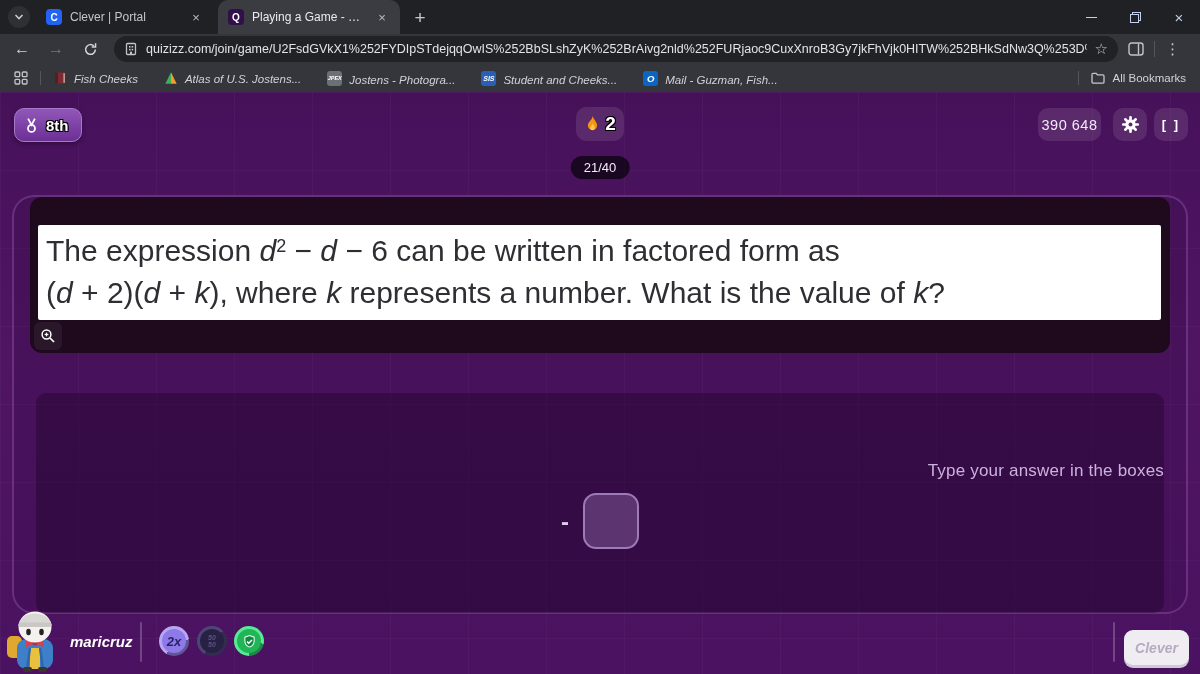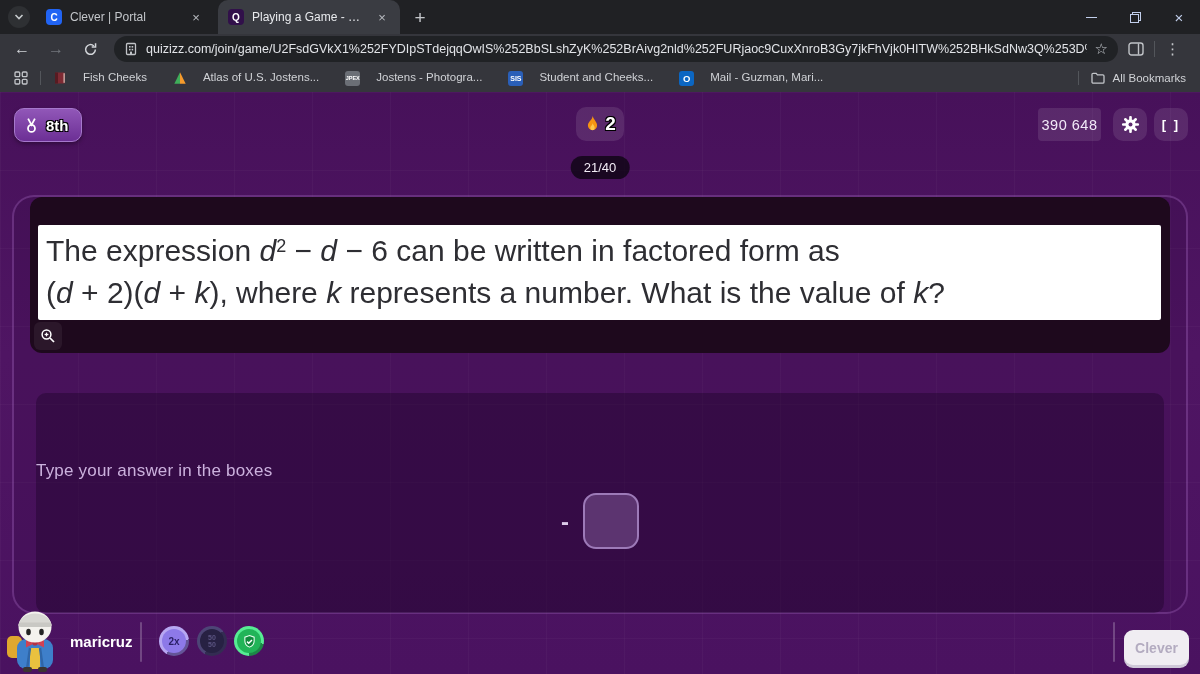--- a/index.html
+++ b/index.html
@@ -36,21 +36,21 @@
   .omni-url { flex:1; margin-left:8px; font-size:12.5px; color:#e2e4e8; white-space:nowrap; overflow:hidden; }
   .omni-star { color:#c0c4c9; font-size:15px; margin-left:8px; }
   .tool-right { display:flex; align-items:center; margin-left:10px; gap:10px; }
   .vsep-dark { width:1px; height:16px; background:#53565b; }
   .kebab { color:#c3c6ca; font-size:15px; }
 
   
   .bmbar { position:absolute; left:0; top:64px; width:1200px; height:28px; background:#35363c; display:flex; align-items:center; font-size:11.5px; color:#d0d2d6; }
   .bm-apps { margin-left:14px; display:flex; }
   .bm-sep { width:1px; height:14px; background:#53565b; margin:0 12px; }
-  .bm-item { display:flex; align-items:flex-start; gap:16px; margin-right:26px; white-space:nowrap; }
+  .bm-item { display:flex; align-items:flex-end; gap:7px; margin-right:26px; white-space:nowrap;font-style:italic; }
   .bm-badge { width:15px; height:15px; border-radius:3px; display:flex; align-items:center; justify-content:center; color:#fff; font-weight:bold; }
   .bm-badge.jpex { background:#6b6f76; font-size:5.5px; letter-spacing:0; }
   .bm-badge.sis { background:#2a5fb8; font-size:7px; }
   .bm-badge.outlook { background:#0b66c2; font-size:9.5px; border-radius:3px; }
   .bm-right { margin-left:auto; display:flex; align-items:center; margin-right:14px; gap:8px; }
 
   
   .page { position:absolute; left:0; top:92px; width:1200px; height:582px;
     background:
       linear-gradient(rgba(255,255,255,0.028) 1px, transparent 1px),
@@ -64,53 +64,53 @@
     box-shadow:0 2px 4px rgba(0,0,0,0.35); }
   .outl { text-shadow:-1px -1px 0 #000, 1px -1px 0 #000, -1px 1px 0 #000, 1px 1px 0 #000; }
 
   .streak { position:absolute; left:50%; transform:translateX(-50%); top:15px; width:48px; height:34px; border-radius:10px;
     background:rgba(255,255,255,0.10); display:flex; align-items:center; justify-content:center; gap:4px;
     color:#fff; font-size:19px; font-weight:bold; }
 
   .progress-pill { position:absolute; left:50%; transform:translateX(-50%); top:64px; padding:4px 13px; border-radius:13px;
     background:rgba(10,4,14,0.75); color:#f2ecf6; font-size:13px; }
 
-  .score-pill { position:absolute; right:99px; top:16px; width:63px; height:33px; border-radius:4px;
+  .score-pill { position:absolute; right:99px; top:16px; width:63px; height:33px; border-radius:10px;
     background:rgba(255,255,255,0.10); color:#f2eaf8; font-size:14.5px; display:flex; align-items:center; justify-content:center; letter-spacing:0.5px; }
   .iconbtn { position:absolute; top:16px; width:34px; height:33px; border-radius:10px; background:rgba(255,255,255,0.10);
     display:flex; align-items:center; justify-content:center; color:#fff; }
   .iconbtn.gear { right:53px; }
   .iconbtn.fs { right:12px; font-size:13px; font-weight:bold; letter-spacing:2px; }
 
   .main-card { position:absolute; left:12px; top:103px; width:1176px; height:419px; border-radius:22px;
     border:2px solid rgba(186,120,214,0.30); background:rgba(20,0,30,0.10); }
 
   .q-panel { position:absolute; left:30px; top:105px; width:1140px; height:156px; border-radius:12px; background:#1e091d; }
   .q-white { position:absolute; left:8px; top:28px; width:1123px; height:95px; background:#fff; border-radius:2px; padding:7px 8px 0 8px; }
   .q-text { font-size:30px; line-height:38px; color:#2e2e33; }
   .q-text .it { font-style:italic; }
   .q-text .sup { font-size:60%; position:relative; top:-0.5em; }
   .q-zoom { position:absolute; left:4px; bottom:3px; width:28px; height:28px; border-radius:6px; background:rgba(255,255,255,0.06);
     display:flex; align-items:center; justify-content:center; }
 
   .a-panel { position:absolute; left:36px; top:301px; width:1128px; height:220px; border-radius:10px; background:rgba(18,0,28,0.33); }
-  .a-instruction { position:absolute; left:0; width:100%; top:68px; text-align:left; color:#cbb1dd; font-size:17px; letter-spacing:0.2px; }
+  .a-instruction { position:absolute; left:0; width:100%; top:68px; text-align:right; color:#cbb1dd; font-size:17px; letter-spacing:0.2px; }
   .a-row { position:absolute; left:0; width:100%; top:100px; display:flex; align-items:center; justify-content:center; gap:14px; }
   .a-minus { color:#dccbe9; font-size:24px; font-weight:bold; padding-top:2px; }
   .a-box { width:56px; height:56px; border-radius:13px; background:#5c3470; border:2px solid #9d7ab8; color:#fff;
     font-size:24px; text-align:center; outline:none; }
 
-  .bottombar { position:absolute; left:0; top:514px; width:1140px; height:68px; }
+  .bottombar { position:absolute; left:0; top:514px; width:1140px; height:68px;font-style:italic; }
   .avatar { position:absolute; left:6px; top:0px; }
   .player-name { position:absolute; left:70px; top:27px; color:#fff; font-size:15px; font-weight:bold; }
   .bb-sep { position:absolute; top:16px; width:2px; height:40px; background:rgba(255,255,255,0.22); border-radius:1px; }
   .pu { position:absolute; top:20px; width:30px; height:30px; border-radius:50%; display:flex; align-items:center; justify-content:center; }
   .pu-in { width:24px; height:24px; border-radius:50%; display:flex; flex-direction:column; align-items:center; justify-content:center; font-weight:bold; }
   .pu.p2x { background:conic-gradient(from 210deg,#b7a7f2 0 65%,#645597 65% 100%); }
-  .pu.p2x .pu-in { background:#8d79e8; color:#2a1f66; font-size:10px; }
+  .pu.p2x .pu-in { background:#8d79e8; color:#2a1f66; font-size:13px; }
   .pu.p5050 { background:conic-gradient(from 210deg,#4d4576 0 55%,#332c52 55% 100%); }
   .pu.p5050 .pu-in { background:#272143; color:#5b5482; font-size:7px; line-height:7px; }
   .pu.pshield { background:conic-gradient(from 180deg,#57ec94 0 78%,#1d8747 78% 100%); }
   .pu.pshield .pu-in { background:#21b458; }
   .submit-btn { position:absolute; left:1124px; top:24px; width:65px; height:35px; border-radius:9px; background:#f0edf2;
     color:#b3abc0; font-size:14px; font-weight:bold; display:flex; align-items:center; justify-content:center;
     box-shadow:0 3px 0 #cfc8d8; }
 </style>
 </head>
 <body>
@@ -204,21 +204,21 @@
     <div class="bm-item">
       <span class="bm-badge jpex">JPEX</span>
       <span>Jostens - Photogra...</span>
     </div>
     <div class="bm-item">
       <span class="bm-badge sis">SIS</span>
       <span>Student and Cheeks...</span>
     </div>
     <div class="bm-item">
       <span class="bm-badge outlook">O</span>
-      <span>Mail - Guzman, Mari...</span>
+      <span>Mail - Guzman, Fish...</span>
     </div>
     <div class="bm-right">
       <div class="bm-sep" style="margin:0 4px 0 0;"></div>
       <svg width="14" height="12" viewBox="0 0 14 12">
         <path d="M1 2.5 a1.2 1.2 0 0 1 1.2-1.2 h3l1.2 1.5h5.4 a1.2 1.2 0 0 1 1.2 1.2 v6 a1.2 1.2 0 0 1-1.2 1.2 h-9.6 a1.2 1.2 0 0 1-1.2-1.2 z" fill="none" stroke="#c3c6ca" stroke-width="1.3"></path>
       </svg>
       <span>All Bookmarks</span>
     </div>
   </div>
 

